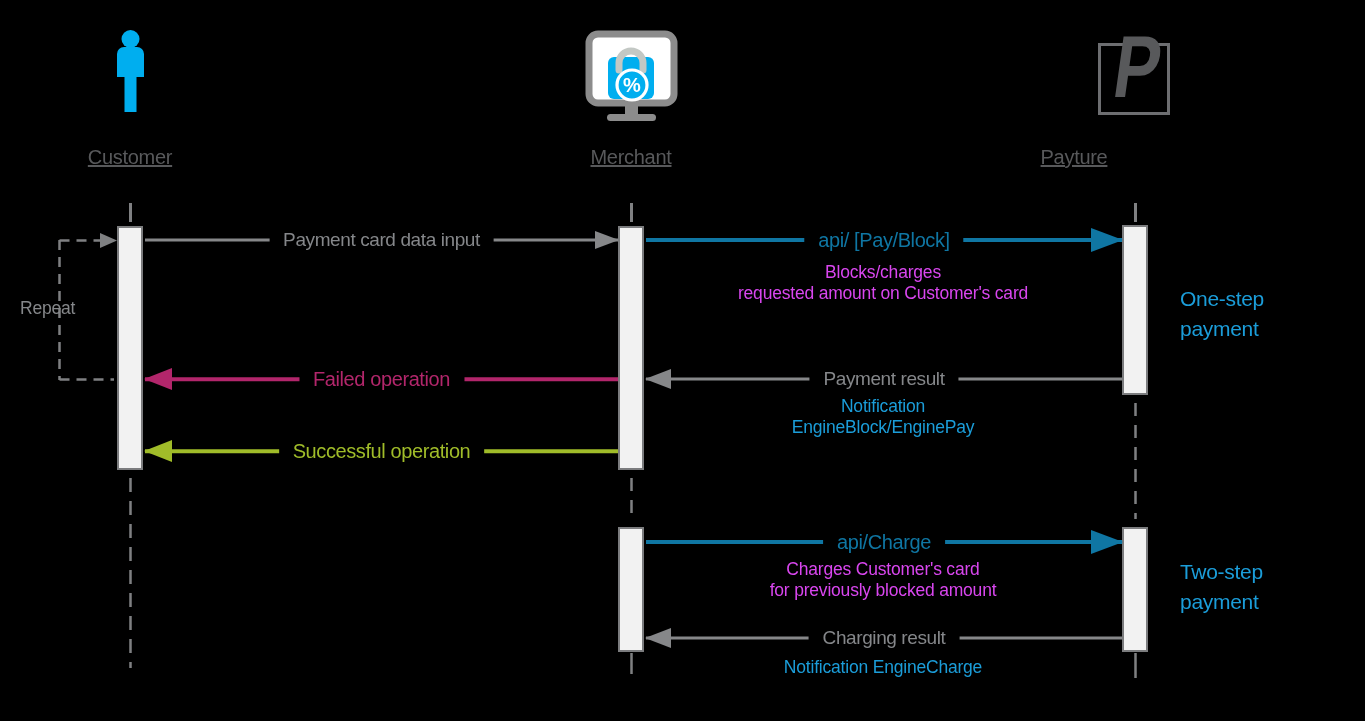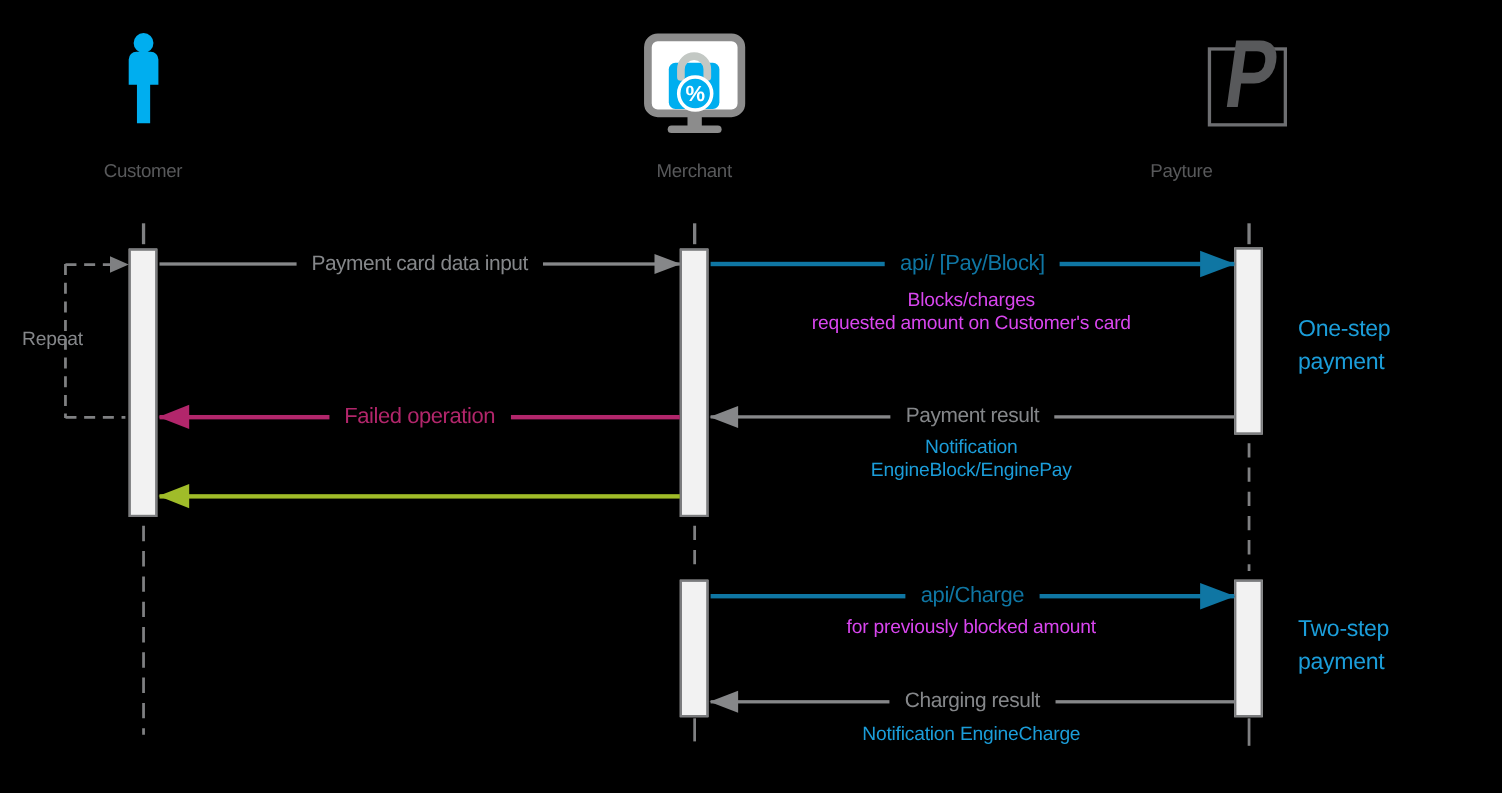--- a/index.html
+++ b/index.html
@@ -2,22 +2,22 @@
 <html><head>
 <meta charset="utf-8">
 <style>
   html,body{margin:0;padding:0;background:#000;}
   .canvas{
     position:relative;width:1365px;height:721px;background:#000;overflow:hidden;
     font-family:"Liberation Sans","DejaVu Sans",sans-serif;
   }
   .abs{position:absolute;}
   .actor-label{
-    position:absolute;width:160px;text-align:center;font-size:17px;
-    color:#58595b;letter-spacing:-0.3px;top:146px;
+    position:absolute;width:160px;text-align:center;font-size:20px;
+    color:#58595b;letter-spacing:-0.3px;top:146px;text-decoration:underline;
   }
   .activation{
     position:absolute;width:22px;background:#f2f2f2;border:2px solid #7b7c7e;
   }
   .msg{position:absolute;height:26px;}
   .mline{position:absolute;top:50%;transform:translateY(-50%);left:0;right:0;}
   .mline.gray{height:3px;background:#868789;}
   .mline.blue{height:4px;background:#0f76a3;}
   .mline.crimson{height:3.5px;background:#b2266b;}
   .mline.green{height:3.5px;background:#a0bc29;}
@@ -143,29 +143,31 @@
 
   <div class="msg" style="left:145px;top:366px;width:473px;">
     <div class="mline crimson"></div>
     <div class="head l crimson"></div>
     <div class="mlabel label-crimson">Failed operation</div>
   </div>
 
   <div class="msg" style="left:145px;top:438px;width:473px;">
     <div class="mline green"></div>
     <div class="head l green"></div>
+    <div class="mlabel label-green">Successful operation</div>
   </div>
 
   <div class="msg" style="left:646px;top:529px;width:476px;">
     <div class="mline blue"></div>
     <div class="head r blue"></div>
     <div class="mlabel label-blue">api/Charge</div>
   </div>
 
   <div class="note" style="top:559px;">
+    <div>Charges Customer's card</div>
     <div>for previously blocked amount</div>
   </div>
 
   <div class="caption" style="top:557px;">Two-step payment</div>
 
   <div class="msg" style="left:646px;top:625px;width:476px;">
     <div class="mline gray"></div>
     <div class="head l gray"></div>
     <div class="mlabel label-gray">Charging result</div>
   </div>

